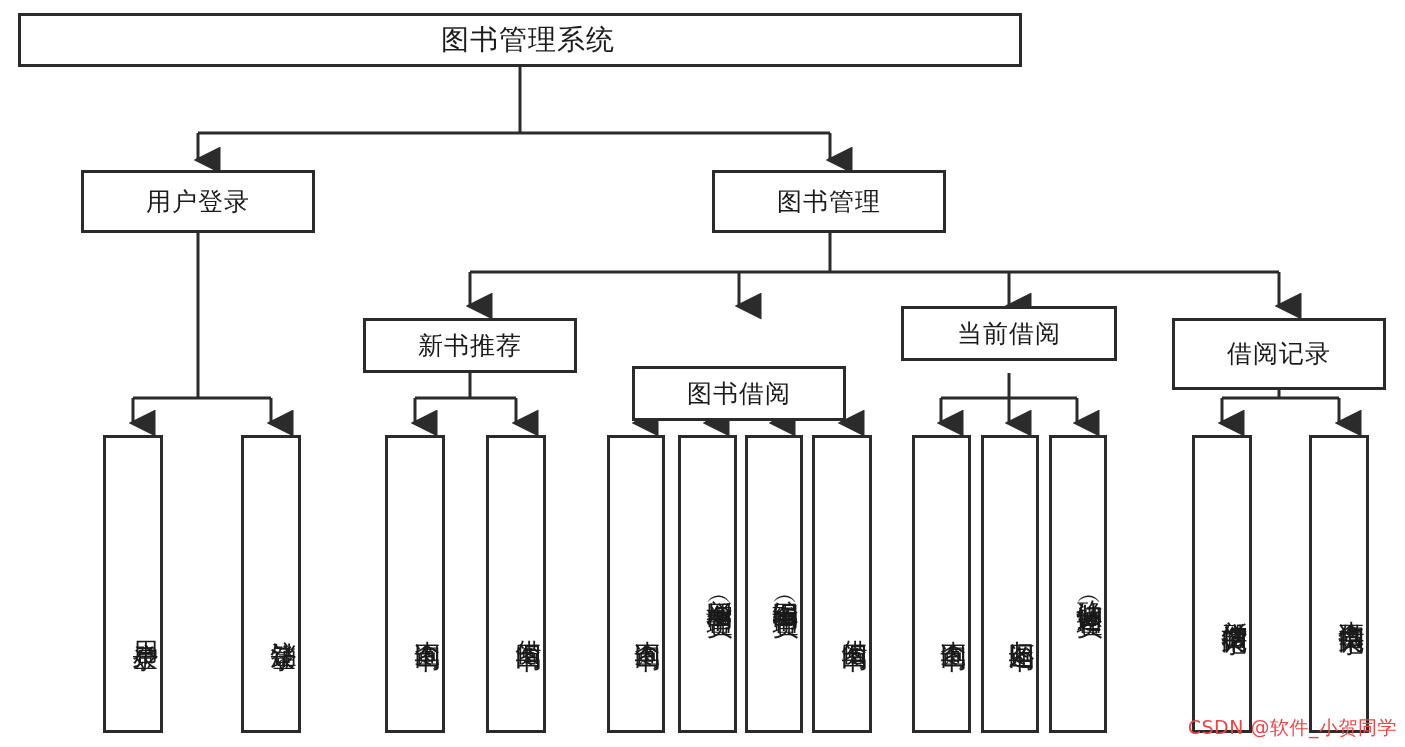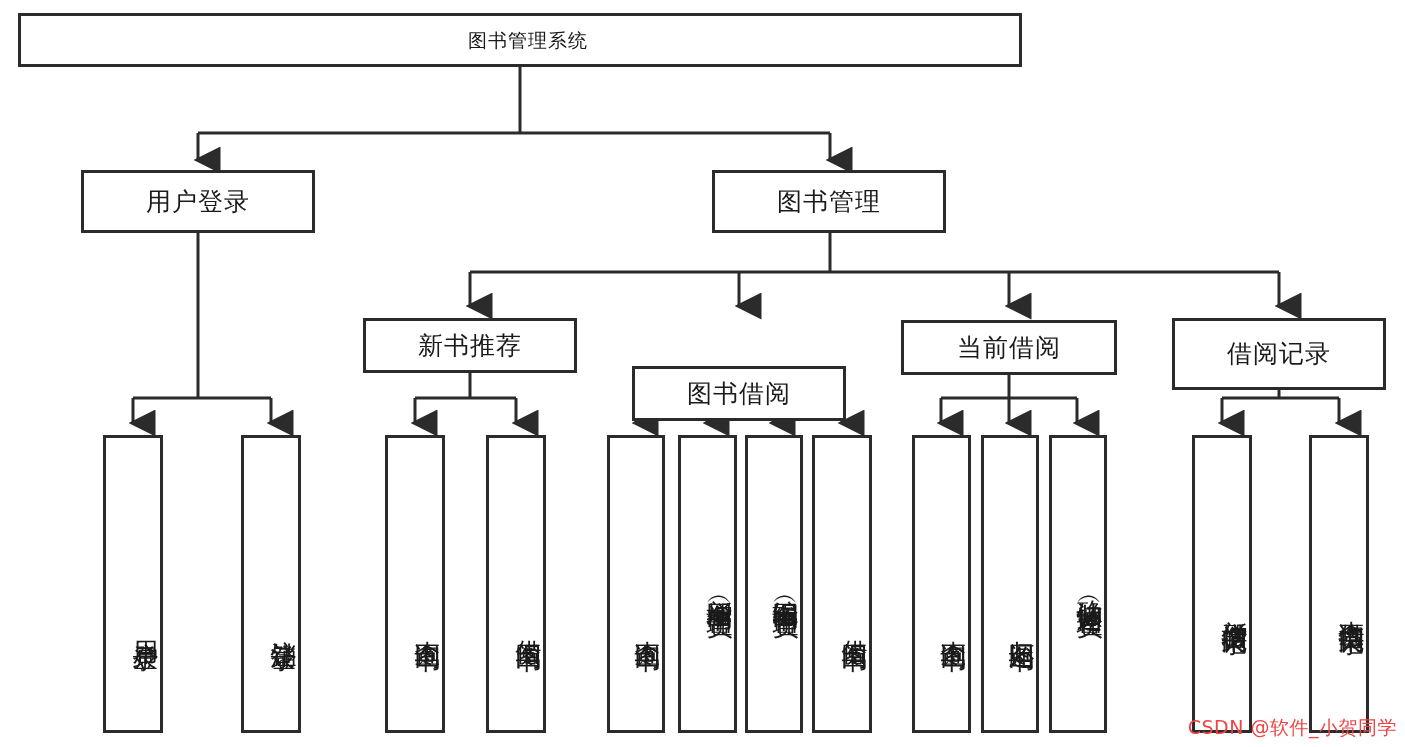--- a/index.html
+++ b/index.html
@@ -26,21 +26,21 @@
     align-items: center;
     justify-content: center;
     color: #1a1a1a;
   }
   .node.horiz {
     font-size: 25px;
     letter-spacing: 1px;
     line-height: 1.1;
   }
   .node.root {
-    font-size: 19px;
+    font-size: 28px;
     padding-left: 16px;
   }
   .node.vert {
     writing-mode: vertical-rl;
     text-orientation: upright;
     font-size: 26px;
     line-height: 1.12;
     letter-spacing: 2px;
     align-items: flex-start;
     justify-content: center;
@@ -141,21 +141,21 @@
   <div class="node horiz" style="left:363px; top:318px; width:214px; height:55px;">
     <span>新书推荐</span>
   </div>
 
   <div class="node horiz" style="left:712px; top:170px; width:234px; height:63px;">
     <span>图书管理</span>
   </div>
   <div class="node horiz" style="left:632px; top:318px; width:214px; height:55px;margin-top:48px;">
     <span>图书借阅</span>
   </div>
-  <div class="node horiz" style="left:901px; top:320px; width:216px; height:55px;">
+  <div class="node horiz" style="left:901px; top:306px; width:216px; height:55px;">
     <span>当前借阅</span>
   </div>
   <div class="node horiz" style="left:1172px; top:318px; width:214px; height:72px;">
     <span>借阅记录</span>
   </div>
 
   <div class="node vert" style="left:103px; top:435px; width:60px; height:298px; padding-top:80px;">
     <span class="vlabel">用户登录</span>
   </div>
   <div class="node vert" style="left:241px; top:435px; width:60px; height:298px; padding-top:80px;">

